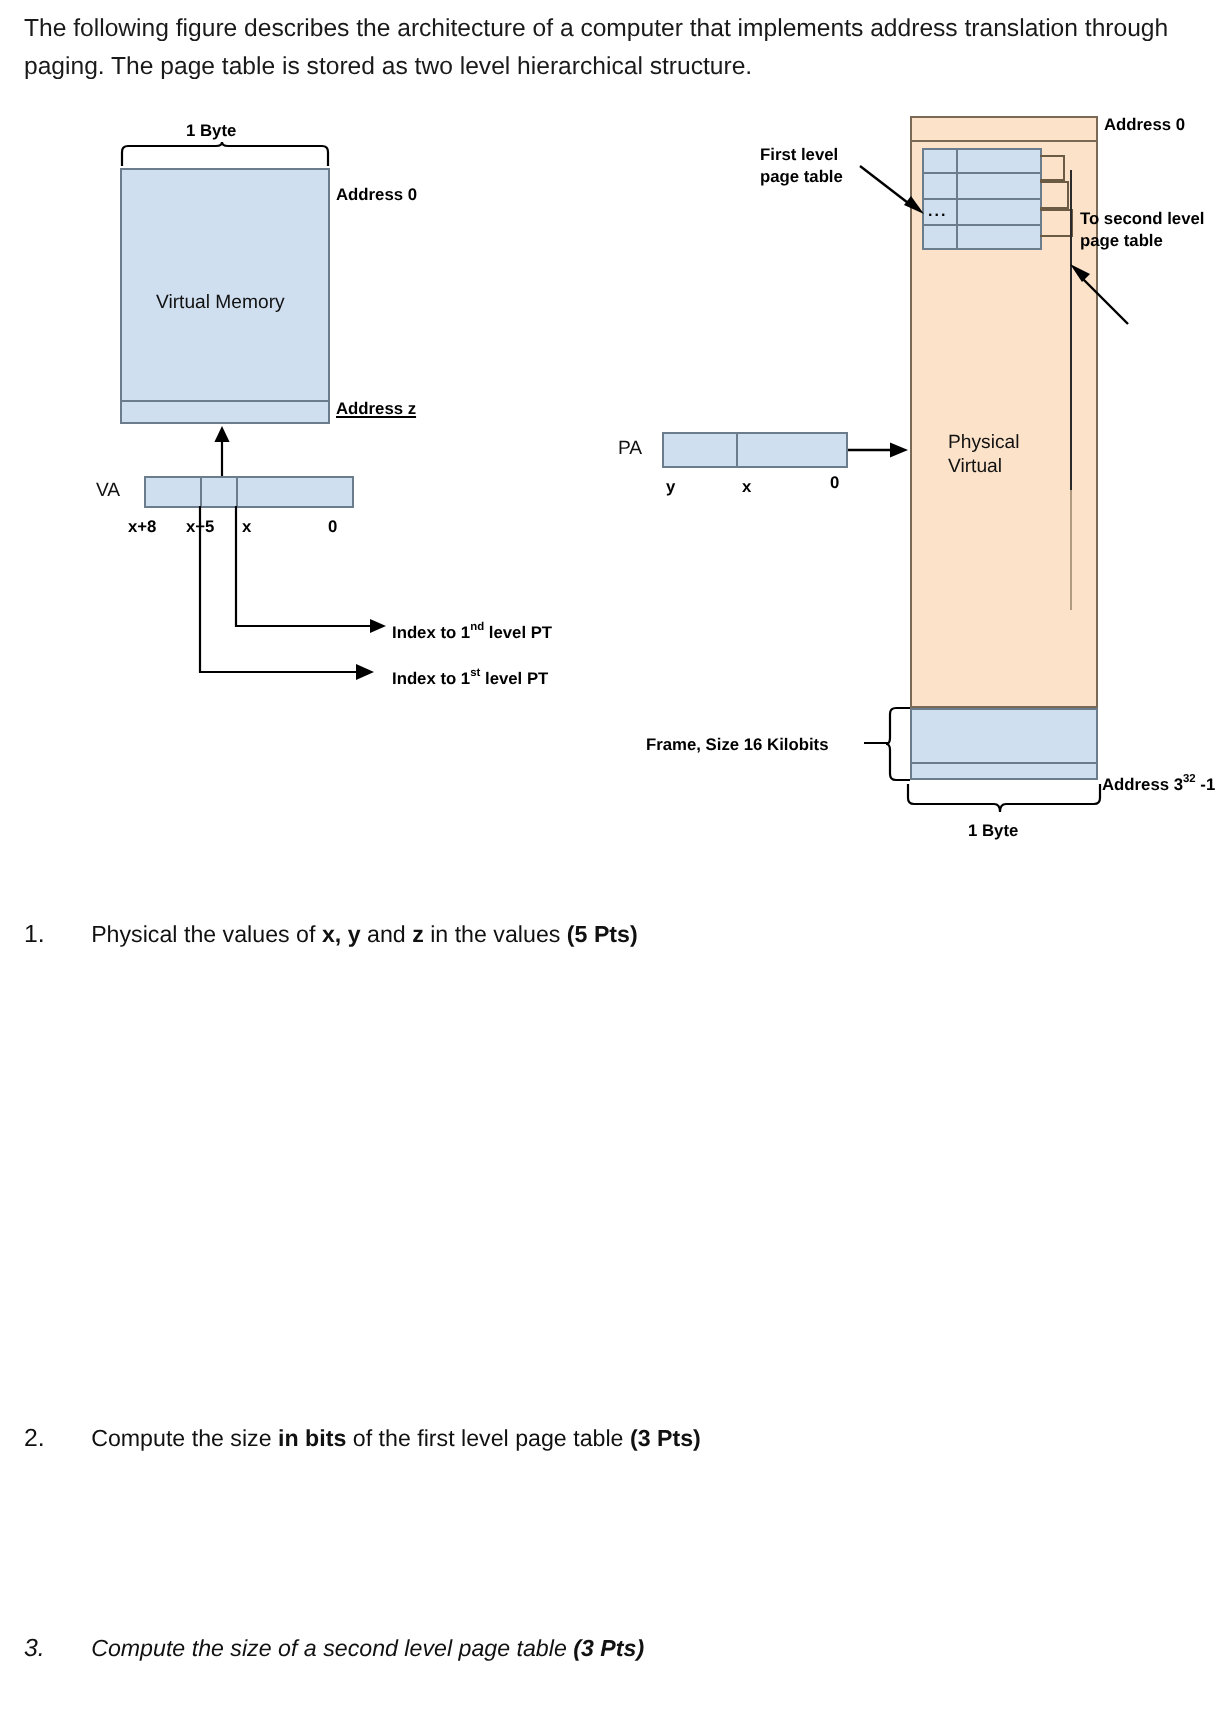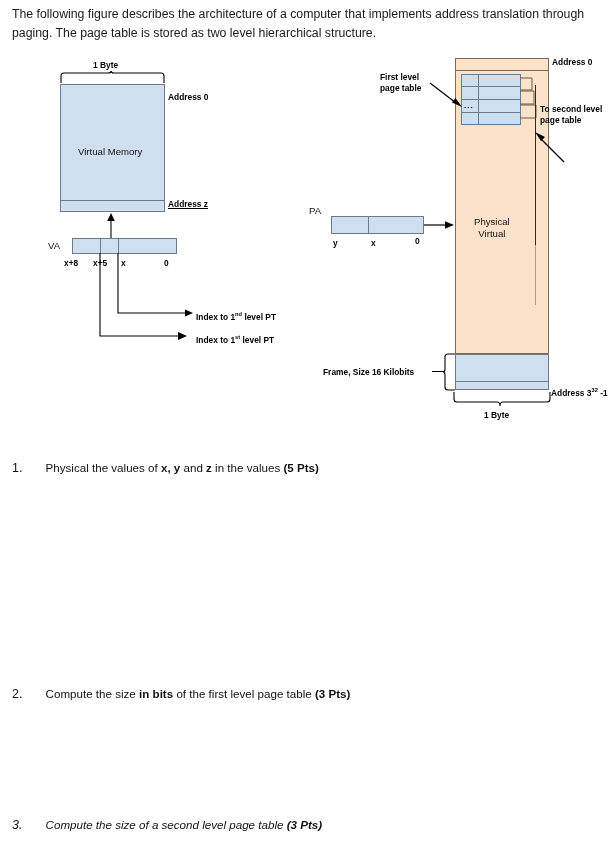--- a/index.html
+++ b/index.html
@@ -82,21 +82,21 @@
 <div class="abs lbl" style="left:196px;top:309px;"><span>Index to 1</span><sup>nd</sup><span> level PT</span></div>
 
 <div class="abs lbl" style="left:196px;top:332px;"><span>Index to 1</span><sup>st</sup><span> level PT</span></div>
 
 <div class="abs peach" style="left:455px;top:58px;width:94px;height:296px;"></div>
 
 <div class="abs" style="left:456px;top:70px;width:92px;height:1px;background:#7a6a55;"></div>
 
 <div class="abs lbl" style="left:552px;top:57px;">Address 0</div>
 
-<div class="abs lbl-reg" style="left:474px;top:216px;text-align:center;">
+<div class="abs lbl-reg" style="left:474px;top:216px;text-align:left;">
   <div>Physical</div>
   <div>Virtual</div>
 </div>
 
 <div class="abs blue" style="left:461px;top:74px;width:60px;height:51px;"></div>
 <div class="abs hline" style="left:462px;top:86px;width:58px;height:1px;"></div>
 <div class="abs hline" style="left:462px;top:99px;width:58px;height:1px;"></div>
 <div class="abs hline" style="left:462px;top:112px;width:58px;height:1px;"></div>
 <div class="abs vline" style="left:478px;top:75px;width:1px;height:49px;"></div>
 <div class="abs lbl" style="left:464px;top:100px;font-size:8px;letter-spacing:1px;">...</div>
@@ -127,21 +127,21 @@
   <div>To second level</div>
   <div>page table</div>
 </div>
 <div class="abs" style="left:534px;top:128px;">
   <svg width="32" height="36" viewBox="0 0 32 36">
     <line x1="30" y1="34" x2="7" y2="11" stroke="#000" stroke-width="1.2"></line>
     <path d="M1,4 L11,9 L7,13 Z" fill="#000"></path>
   </svg>
 </div>
 
-<div class="abs lbl-reg" style="left:309px;top:205px;">PA</div>
+<div class="abs lbl-reg" style="left:309px;top:219px;">PA</div>
 <div class="abs blue" style="left:331px;top:216px;width:93px;height:18px;"></div>
 <div class="abs vline" style="left:368px;top:217px;width:1px;height:16px;"></div>
 <div class="abs lbl" style="left:333px;top:238px;">y</div>
 <div class="abs lbl" style="left:371px;top:238px;">x</div>
 <div class="abs lbl" style="left:415px;top:236px;">0</div>
 
 <div class="abs" style="left:424px;top:218px;">
   <svg width="32" height="14" viewBox="0 0 32 14">
     <line x1="0" y1="7" x2="22" y2="7" stroke="#000" stroke-width="1.2"></line>
     <path d="M30,7 L21,3.2 L21,10.8 Z" fill="#000"></path>
@@ -166,21 +166,21 @@
     <path d="M1,0 L1,7 Q1,10 4,10 L44,10 Q47,10 47,14 Q47,10 50,10 L94,10 Q97,10 97,7 L97,0" fill="none" stroke="#000" stroke-width="1.1"></path>
   </svg>
 </div>
 <div class="abs lbl" style="left:484px;top:410px;">1 Byte</div>
 
 <div class="abs q" style="left:12px;top:459px;">
   <span class="qnum" style="position:static;">1.</span>
   <span style="display:inline-block;width:20px;"></span><span>Physical the values of </span><b>x, y</b><span> and </span><b>z</b><span> in the values </span><b>(5 Pts)</b>
 </div>
 
-<div class="abs q" style="left:12px;top:685px;">
+<div class="abs q" style="left:12px;top:711px;">
   <span class="qnum" style="position:static;">2.</span>
   <span style="display:inline-block;width:20px;"></span><span>Compute the size </span><b>in bits</b><span> of the first level page table </span><b>(3 Pts)</b>
 </div>
 
 <div class="abs q" style="left:12px;top:816px;font-style:italic;">
   <span class="qnum" style="position:static;">3.</span>
   <span style="display:inline-block;width:20px;"></span><span>Compute the size of a second level page table </span><b>(3 Pts)</b>
 </div>
 
 </body></html>

